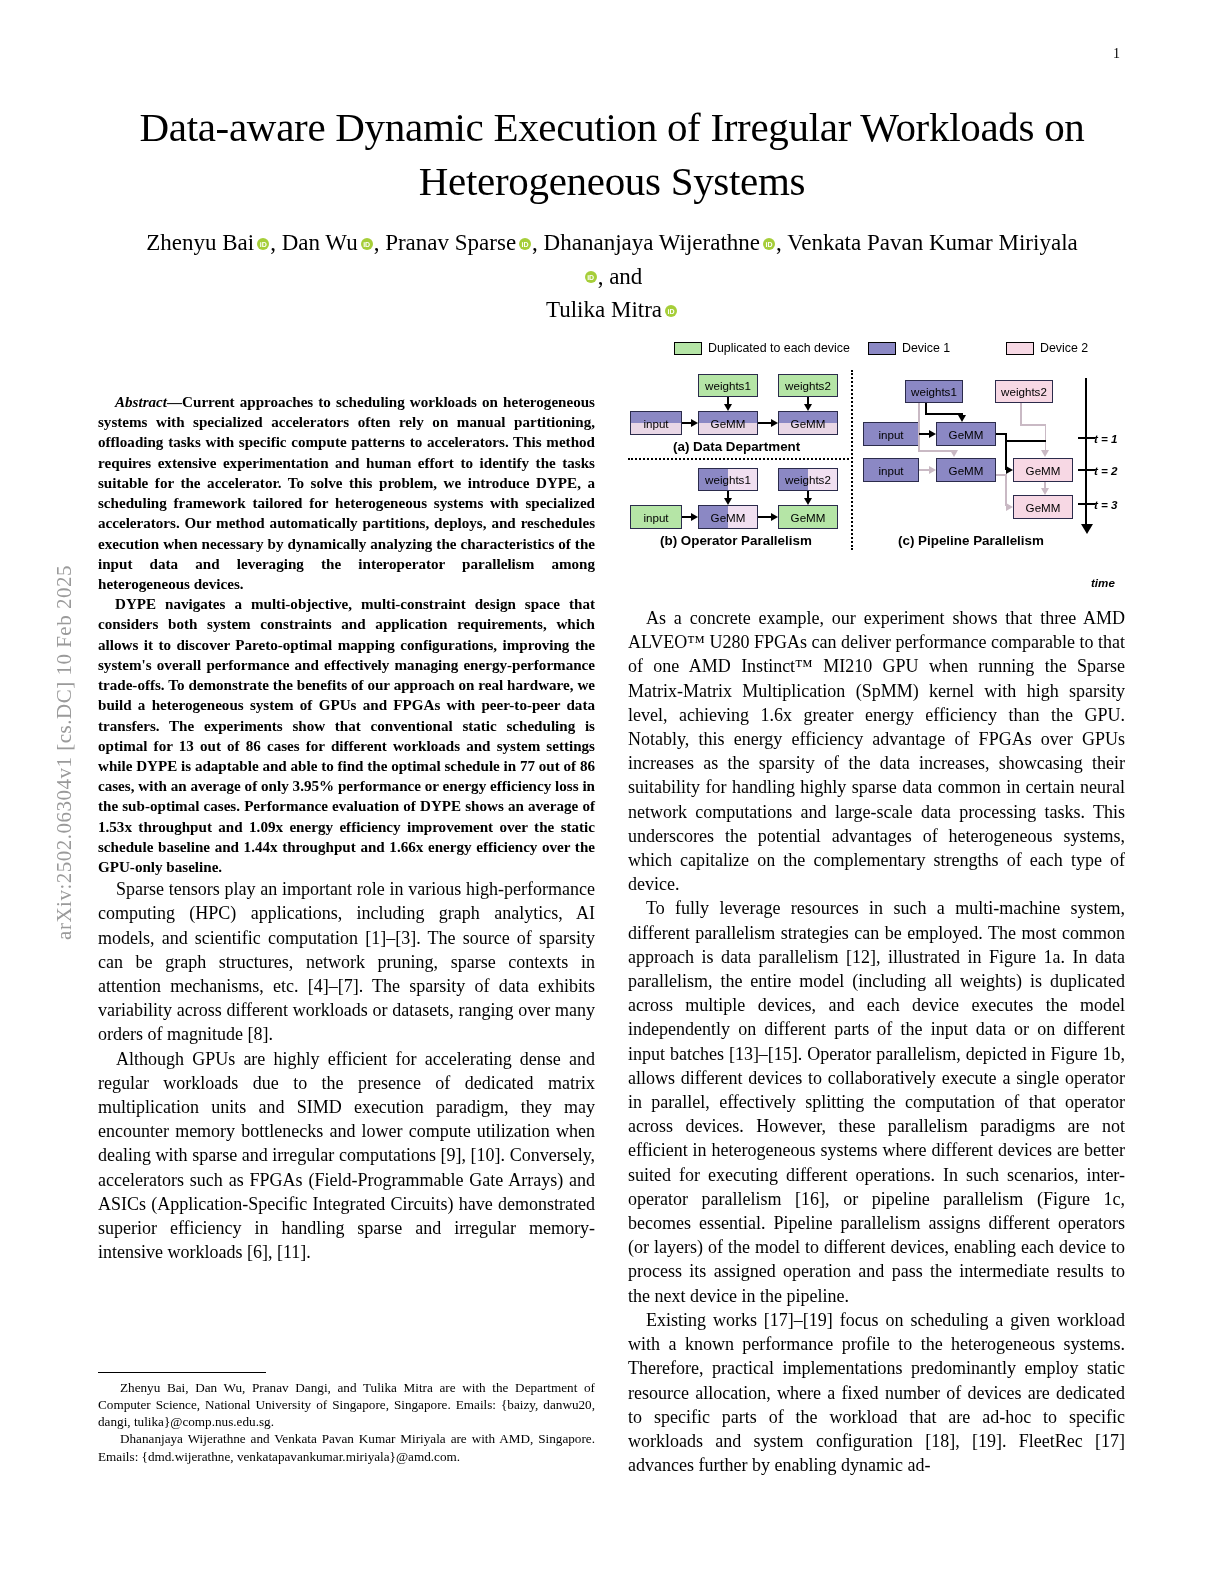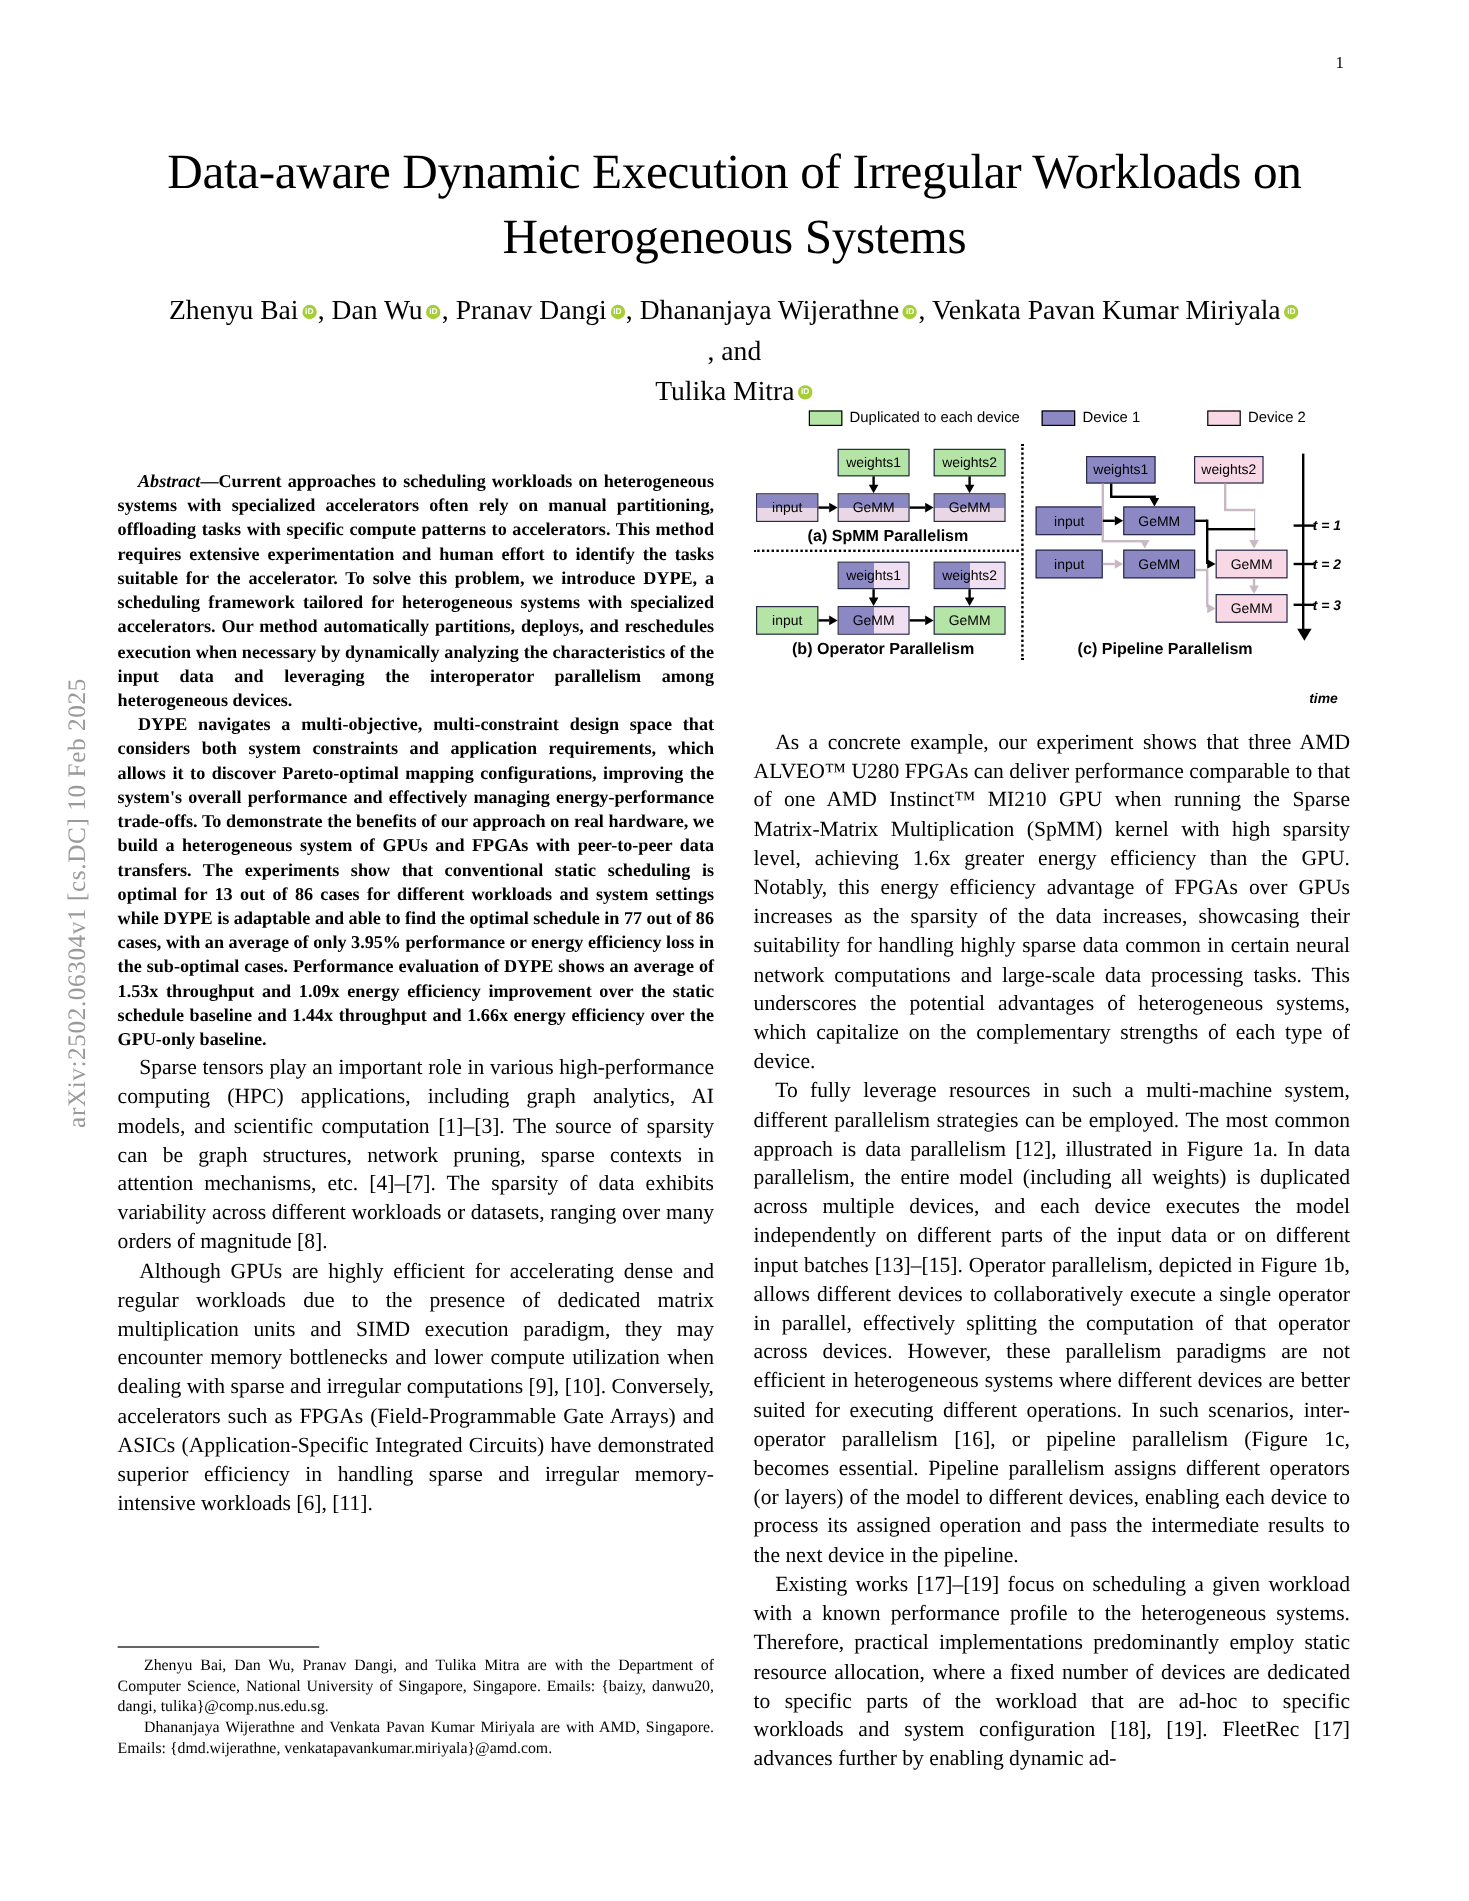--- a/index.html
+++ b/index.html
@@ -45,21 +45,21 @@
     position: absolute;
     top: 100px;
     left: 112px;
     width: 1000px;
     text-align: center;
   }
   .paper-title {
     font-size: 41px;
     line-height: 1.32;
     font-weight: normal;
-    margin: 16px;
+    margin: 0;
     letter-spacing: -0.3px;
   }
   .authors {
     margin-top: 18px;
     font-size: 23px;
     line-height: 1.45;
     padding: 0 28px;
   }
   .orcid {
     display: inline-block;
@@ -261,21 +261,21 @@
 
 <div class="arxiv-stamp">arXiv:2502.06304v1  [cs.DC]  10 Feb 2025</div>
 
 <div class="page-number">1</div>
 
 <div class="title-block">
   <h1 class="paper-title">Data-aware Dynamic Execution of Irregular Workloads on Heterogeneous Systems</h1>
   <div class="authors">
     <span>Zhenyu Bai</span><span class="orcid"></span>,
     <span>Dan Wu</span><span class="orcid"></span>,
-    <span>Pranav Dangi</span><span class="orcid"></span>,
+    <span>Pranav Sparse</span><span class="orcid"></span>,
     <span>Dhananjaya Wijerathne</span><span class="orcid"></span>,
     <span>Venkata Pavan Kumar Miriyala</span><span class="orcid"></span>, and<br>
     <span>Tulika Mitra</span><span class="orcid"></span>
   </div>
 </div>
 
 <div class="col col-left">
 
   <div class="abstract">
     <p class="first"><span class="lead">Abstract</span><span>—Current approaches to scheduling workloads on heterogeneous systems with specialized accelerators often rely on manual partitioning, offloading tasks with specific compute patterns to accelerators. This method requires extensive experimentation and human effort to identify the tasks suitable for the accelerator. To solve this problem, we introduce DYPE, a scheduling framework tailored for heterogeneous systems with specialized accelerators. Our method automatically partitions, deploys, and reschedules execution when necessary by dynamically analyzing the characteristics of the input data and leveraging the interoperator parallelism among heterogeneous devices.</span></p>
@@ -325,21 +325,21 @@
     <div class="node split-h" style="left:150px; top:73px; width:60px; height:24px;">GeMM</div>
 
     <div class="ln" style="left:99px; top:59px; width:1.6px; height:8px;"></div>
     <div class="arrow down" style="left:95.5px; top:66px;"></div>
     <div class="ln" style="left:179px; top:59px; width:1.6px; height:8px;"></div>
     <div class="arrow down" style="left:175.5px; top:66px;"></div>
     <div class="ln" style="left:54px; top:84.2px; width:9px; height:1.6px;"></div>
     <div class="arrow right" style="left:63px; top:80.5px;"></div>
     <div class="ln" style="left:130px; top:84.2px; width:13px; height:1.6px;"></div>
     <div class="arrow right" style="left:143px; top:80.5px;"></div>
-    <div class="panel-label" style="left:45px; top:101px;">(a) SpMM Parallelism</div>
+    <div class="panel-label" style="left:45px; top:101px;">(a) Data Department</div>
 
     <div class="node split-v" style="left:70px; top:130px; width:60px; height:23px;">weights1</div>
     <div class="node split-v" style="left:150px; top:130px; width:60px; height:23px;">weights2</div>
     <div class="node green" style="left:2px; top:167px; width:52px; height:24px;">input</div>
     <div class="node split-v" style="left:70px; top:167px; width:60px; height:24px;">GeMM</div>
     <div class="node green" style="left:150px; top:167px; width:60px; height:24px;">GeMM</div>
     <div class="ln" style="left:99px; top:153px; width:1.6px; height:8px;"></div>
     <div class="arrow down" style="left:95.5px; top:160px;"></div>
     <div class="ln" style="left:179px; top:153px; width:1.6px; height:8px;"></div>
     <div class="arrow down" style="left:175.5px; top:160px;"></div>

